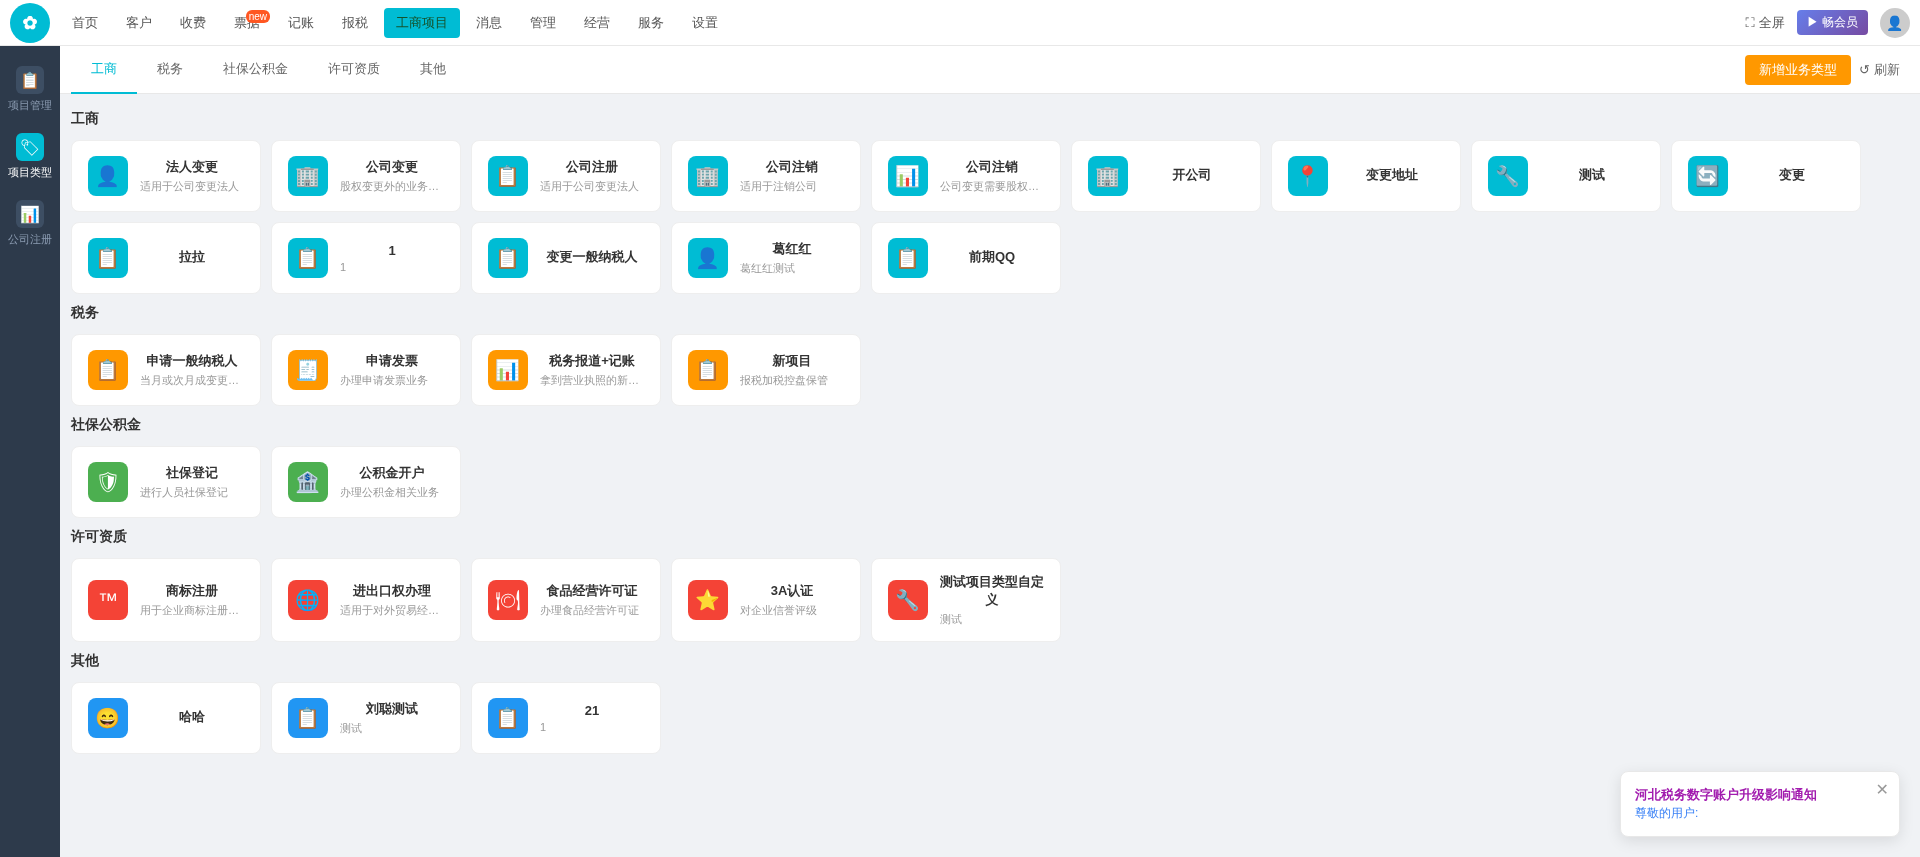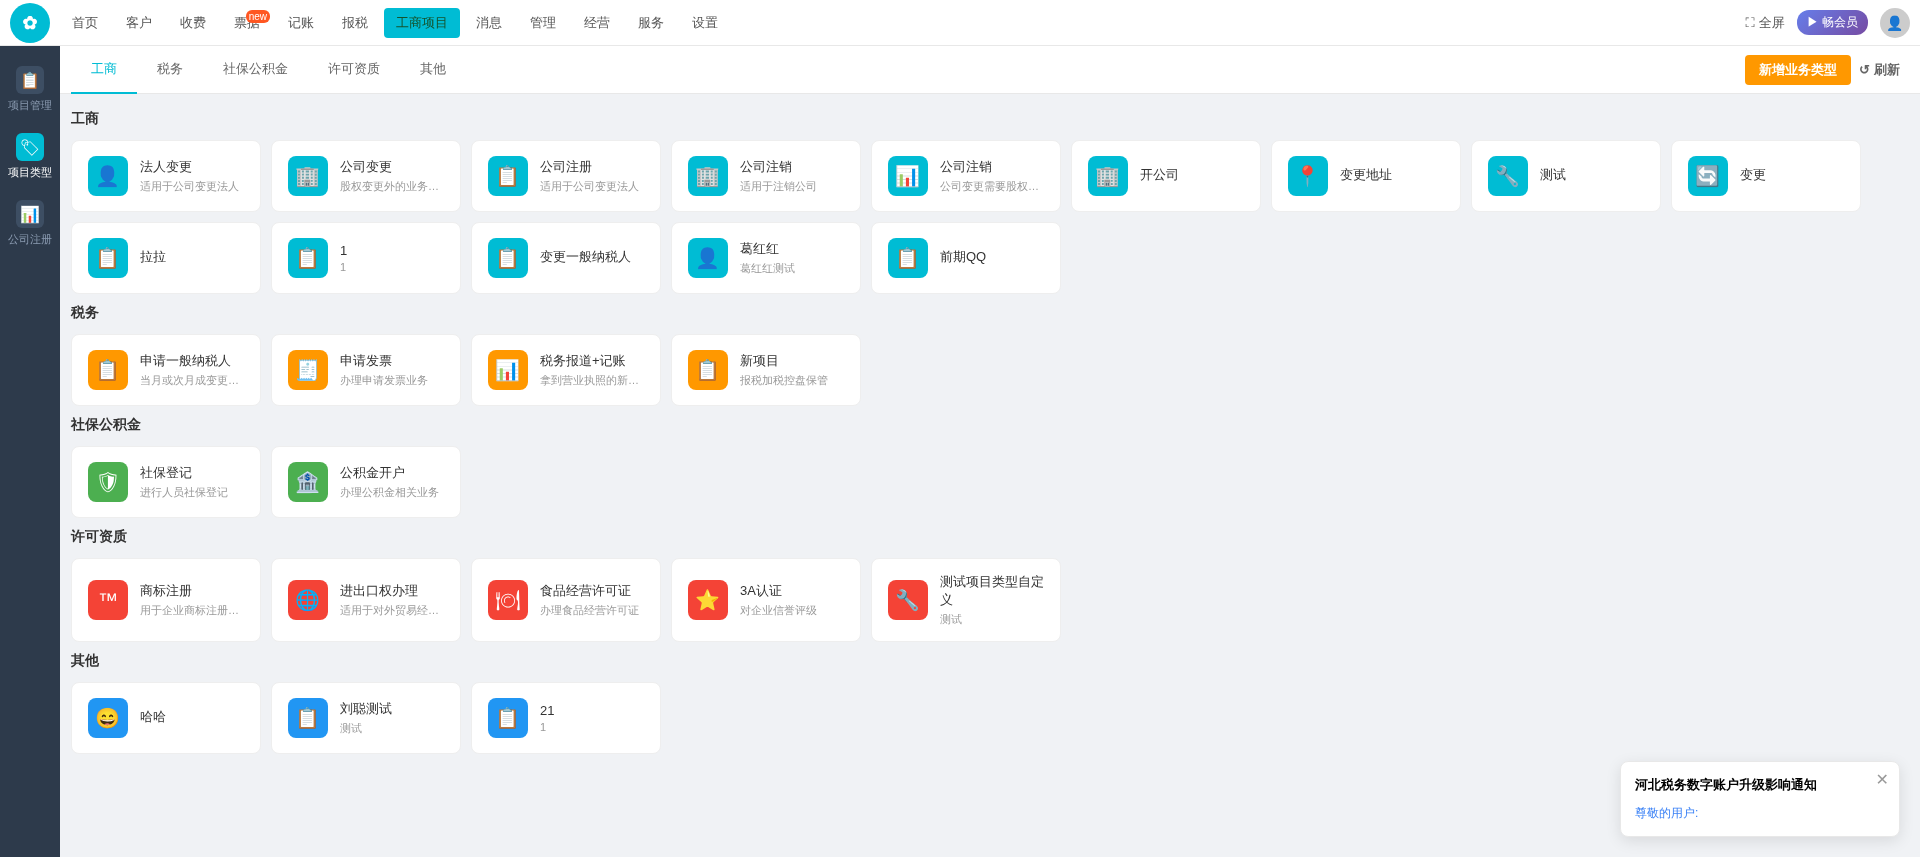--- a/index.html
+++ b/index.html
@@ -47,21 +47,21 @@
     }
     .nav-right {
       display: flex; align-items: center; gap: 12px; flex-shrink: 0;
     }
     .nav-right-btn {
       display: flex; align-items: center; gap: 4px;
       color: #555; cursor: pointer; font-size: 13px;
     }
     .vip-btn {
       background: linear-gradient(135deg, #667eea, #764ba2);
-      color: #fff; padding: 4px 10px; border-radius: 12px; font-size: 12px; cursor: pointer;
+      color: #fff; padding: 4px 10px; border-radius: 4px; font-size: 12px; cursor: pointer;
     }
     .avatar {
       width: 30px; height: 30px; border-radius: 50%;
       background: #ccc; display: flex; align-items: center; justify-content: center;
       color: #fff; font-size: 14px; cursor: pointer;
     }
 
     
     .sidebar {
       position: fixed; top: 46px; left: 0; bottom: 0; width: 60px;
@@ -107,21 +107,21 @@
       font-size: 13px;
       border-bottom: 2px solid transparent;
       margin-bottom: -1px;
     }
     .tab.active {
       color: #00bcd4;
       border-bottom: 2px solid #00bcd4;
     }
     .tabs-actions {
       margin-left: auto;
-      display: flex; gap: 8px; font-weight: bold;
+      display: flex; gap: 8px;
     }
     .btn-new-type {
       background: #ff9800; color: #fff;
       padding: 6px 14px; border-radius: 4px;
       cursor: pointer; font-size: 13px;
     }
     .btn-refresh {
       display: flex; align-items: center; gap: 4px;
       color: #666; cursor: pointer; font-size: 13px;
     }
@@ -155,40 +155,40 @@
       width: 40px; height: 40px; border-radius: 8px;
       display: flex; align-items: center; justify-content: center;
       font-size: 20px; flex-shrink: 0; color: #fff;
     }
     .card-icon.teal { background: #00bcd4; }
     .card-icon.orange { background: #ff9800; }
     .card-icon.red { background: #f44336; }
     .card-icon.blue { background: #2196f3; }
     .card-icon.green { background: #4caf50; }
     .card-info { flex: 1; min-width: 0; }
-    .card-name { font-size: 13px; font-weight: normal; color: #333; margin-bottom: 3px; }
+    .card-name { font-size: 13px; font-weight: bold; color: #333; margin-bottom: 3px; text-align: center; }
     .card-desc { font-size: 11px; color: #999; white-space: nowrap; overflow: hidden; text-overflow: ellipsis; }
 
     
     .notification-popup {
       position: fixed;
       bottom: 20px; right: 20px;
       background: #fff;
       border: 1px solid #e8e8e8;
       border-radius: 8px;
       width: 280px;
       padding: 14px;
       box-shadow: 0 4px 15px rgba(0,0,0,0.1);
       font-size: 12px;
     }
     .notification-close {
       position: absolute; top: 8px; right: 10px;
       cursor: pointer; color: #999; font-size: 16px;
     }
-    .notification-title { font-weight: bold; color: #000000; margin-bottom: 10px; font-size: 13px; }
+    .notification-title { font-weight: bold; color: #a21caf; margin-bottom: 0; font-size: 13px; }
     .notification-text { color: #3b82f6; line-height: 1.5; }
   </style>
 </head>
 <body>
 
 <nav class="top-nav">
   <div class="logo">
     <span>✿</span>
   </div>
   <div class="nav-items" id="nav-items">

